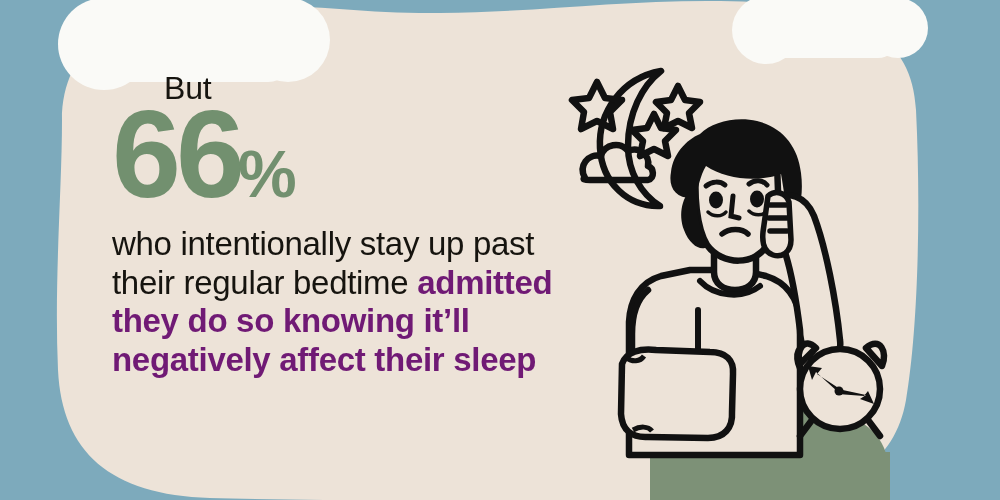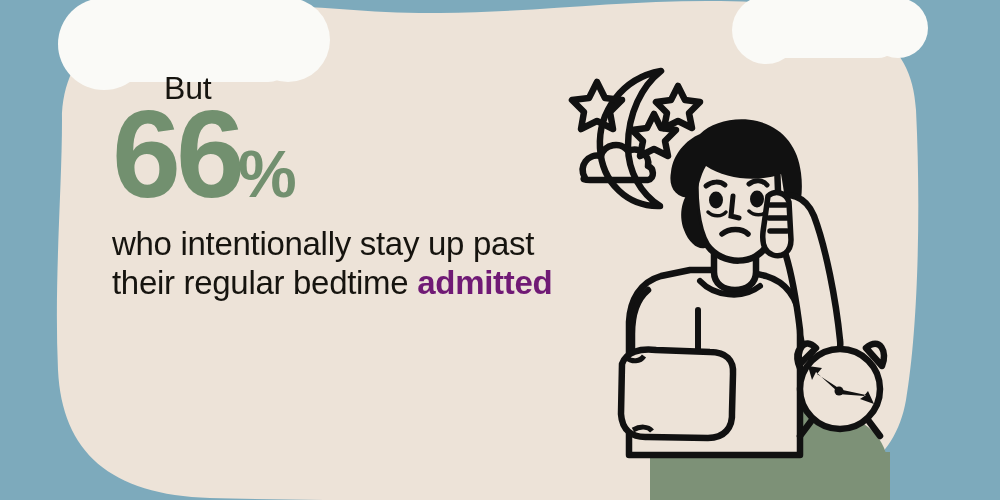--- a/index.html
+++ b/index.html
@@ -242,16 +242,18 @@
     <div class="l-but">But</div>
 
     <div class="bigline">
       <span class="num">66</span>
       <span class="pct">%</span>
     </div>
 
     <div class="body-lines">
       <span class="bl">who intentionally stay up past</span>
       <span class="bl"><span>their regular bedtime </span><span class="hl">admitted</span></span>
+      <span class="bl hl">they do so knowing it’ll</span>
+      <span class="bl hl">negatively affect their sleep</span>
     </div>
   </div>
 
 </div>
 
 </body></html>

